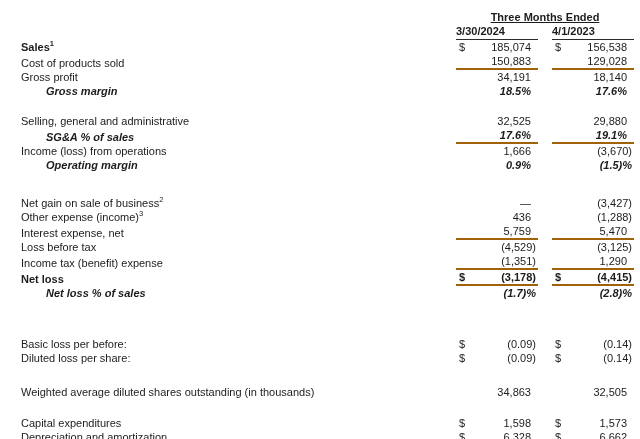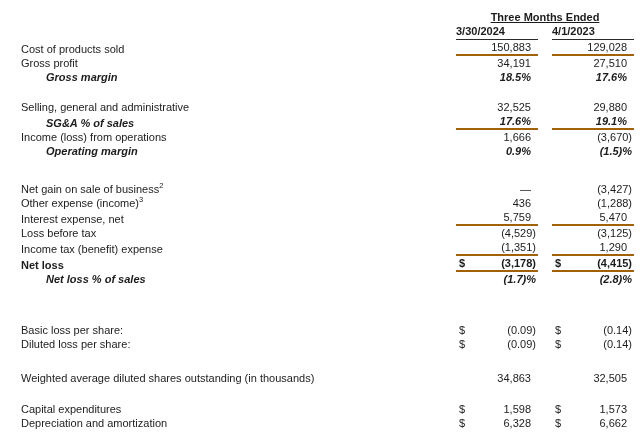--- a/index.html
+++ b/index.html
@@ -88,20 +88,36 @@
       </tr>
       <tr class="hrow">
         <td></td>
         <td class="date-head">3/30/2024</td>
         <td></td>
         <td class="date-head">4/1/2023</td>
       </tr>
     </thead>
     <tbody>
         <tr class="data">
+          <td class="lbl-bold"><span>Sales</span><sup>1</sup></td>
+          <td class="vcell">
+            <div>
+              <span class="dollar">$</span>
+              <span class="num">185,074</span>
+            </div>
+          </td>
+          <td></td>
+          <td class="vcell">
+            <div>
+              <span class="dollar">$</span>
+              <span class="num">156,538</span>
+            </div>
+          </td>
+        </tr>
+        <tr class="data">
           <td><span>Cost of products sold</span></td>
           <td class="vcell rule">
             <div>
               <span class="dollar"></span>
               <span class="num">150,883</span>
             </div>
           </td>
           <td></td>
           <td class="vcell rule">
             <div>
@@ -115,21 +131,21 @@
           <td class="vcell">
             <div>
               <span class="dollar"></span>
               <span class="num">34,191</span>
             </div>
           </td>
           <td></td>
           <td class="vcell">
             <div>
               <span class="dollar"></span>
-              <span class="num">27,510</span>
+              <span class="num">18,140</span>
             </div>
           </td>
         </tr>
         <tr class="data">
           <td class="lbl-margin"><span>Gross margin</span></td>
           <td class="vcell">
             <div>
               <span class="dollar"></span>
               <span class="num val-bi">18.5%</span>
             </div>
@@ -321,21 +337,21 @@
             <div>
               <span class="dollar"></span>
               <span class="num val-bi hang">(2.8)%</span>
             </div>
           </td>
         </tr>
         <tr>
           <td colspan="4" style="height: 37px;"></td>
         </tr>
         <tr class="data">
-          <td><span>Basic loss per share:</span></td>
+          <td><span>Basic loss per before:</span></td>
           <td class="vcell">
             <div>
               <span class="dollar">$</span>
               <span class="num hang">(0.09)</span>
             </div>
           </td>
           <td></td>
           <td class="vcell">
             <div>
               <span class="dollar">$</span>

